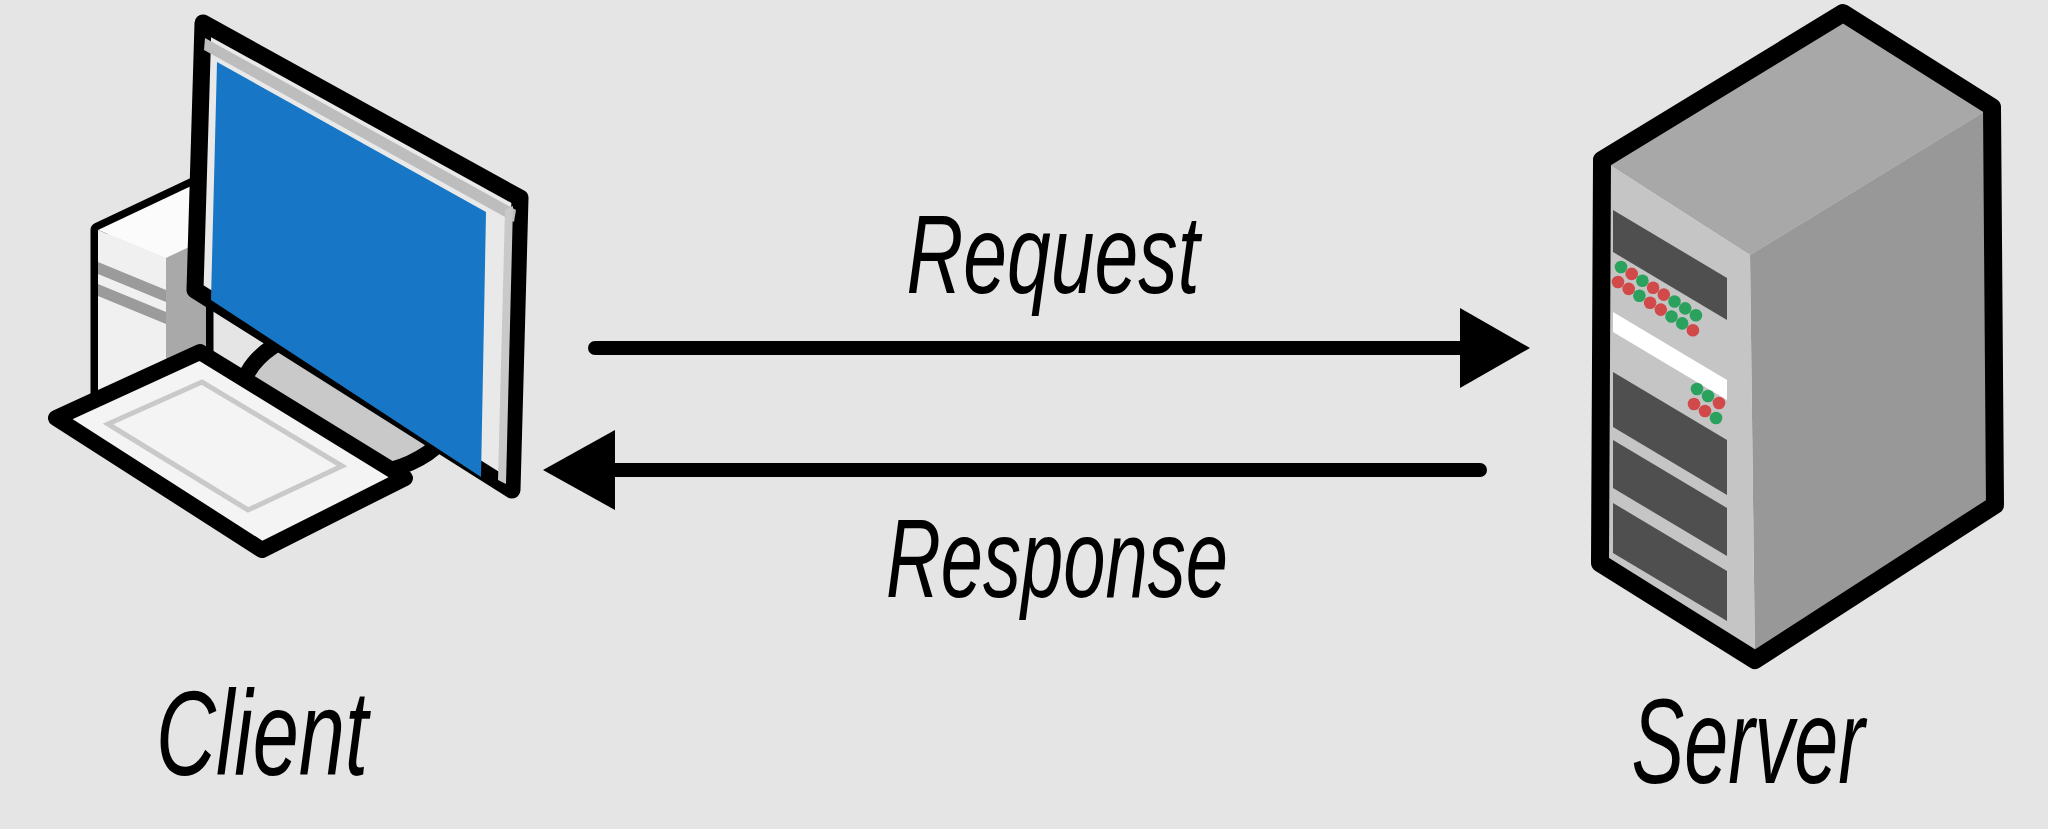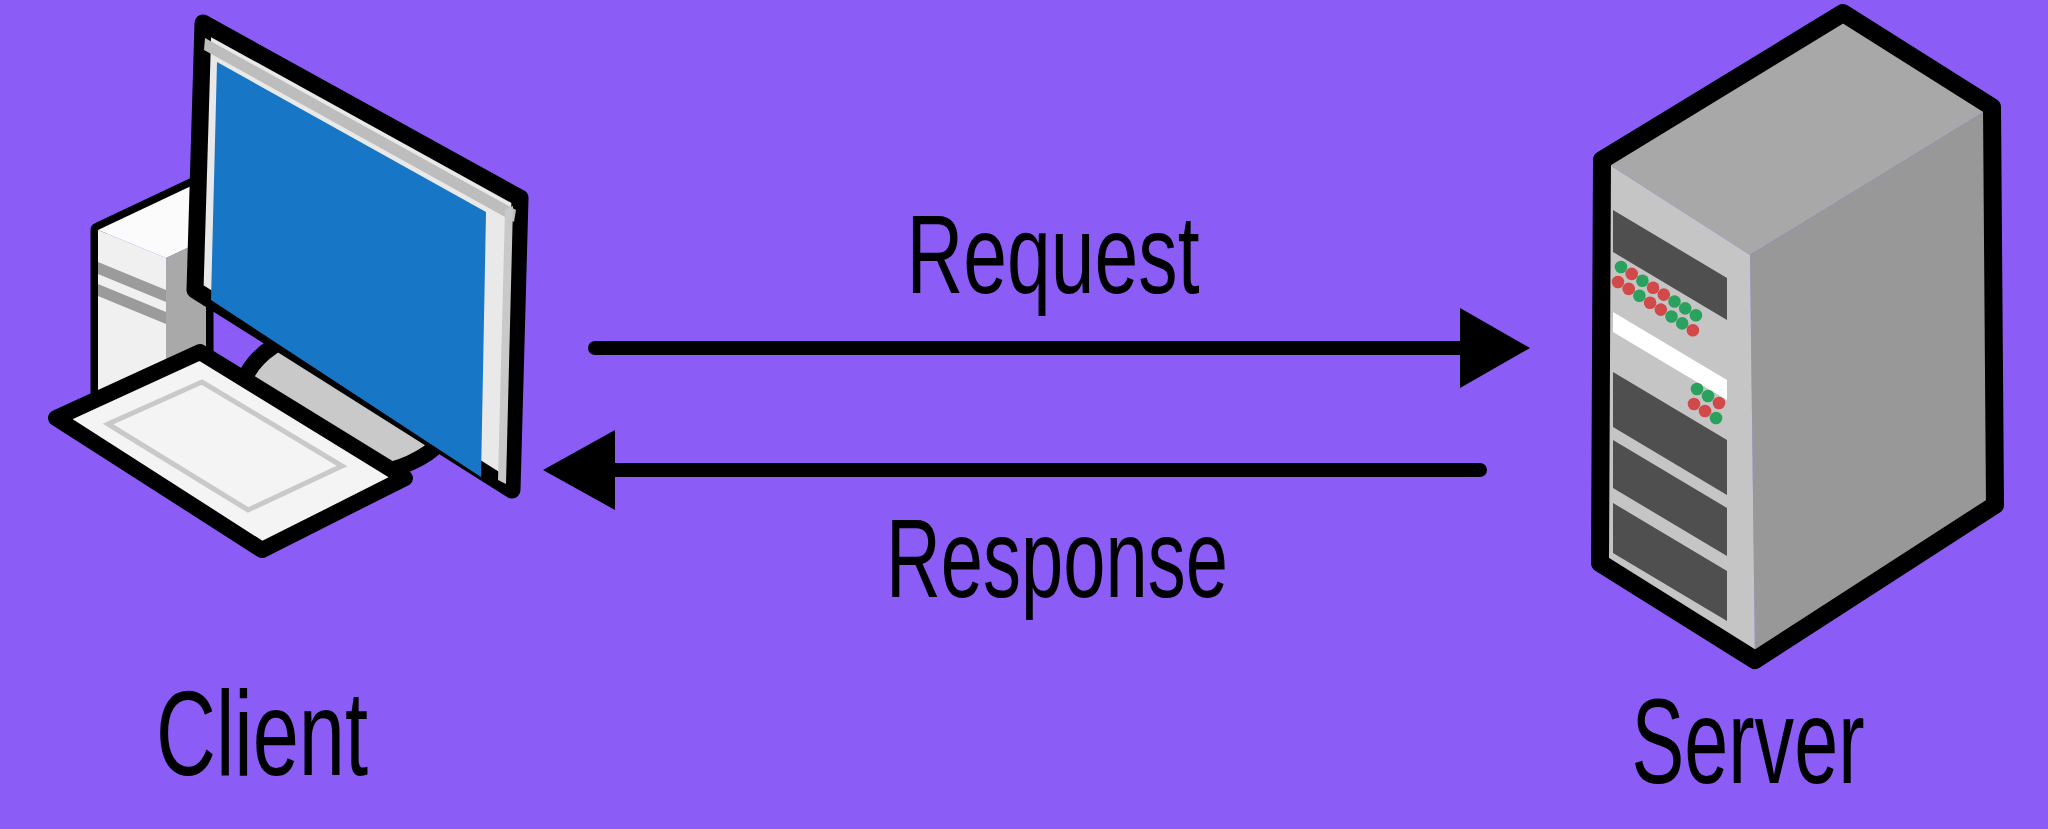--- a/index.html
+++ b/index.html
@@ -1,18 +1,18 @@
 <!DOCTYPE html>
 <html><head>
 <meta charset="utf-8">
 <style>
   html, body { margin: 0; padding: 0; background: #ffffff; }
   .figure-wrap {
     width: 2048px; height: 829px;
-    position: relative; background: #8b5cf6; overflow: hidden;
+    position: relative; background: #e5e5e5; overflow: hidden; font-style: italic;
   }
   svg { display: block; }
   text {
     font-family: "Liberation Sans", sans-serif;
     fill: #000000;
     font-weight: 400;
   }
 </style>
 </head>
 <body>

